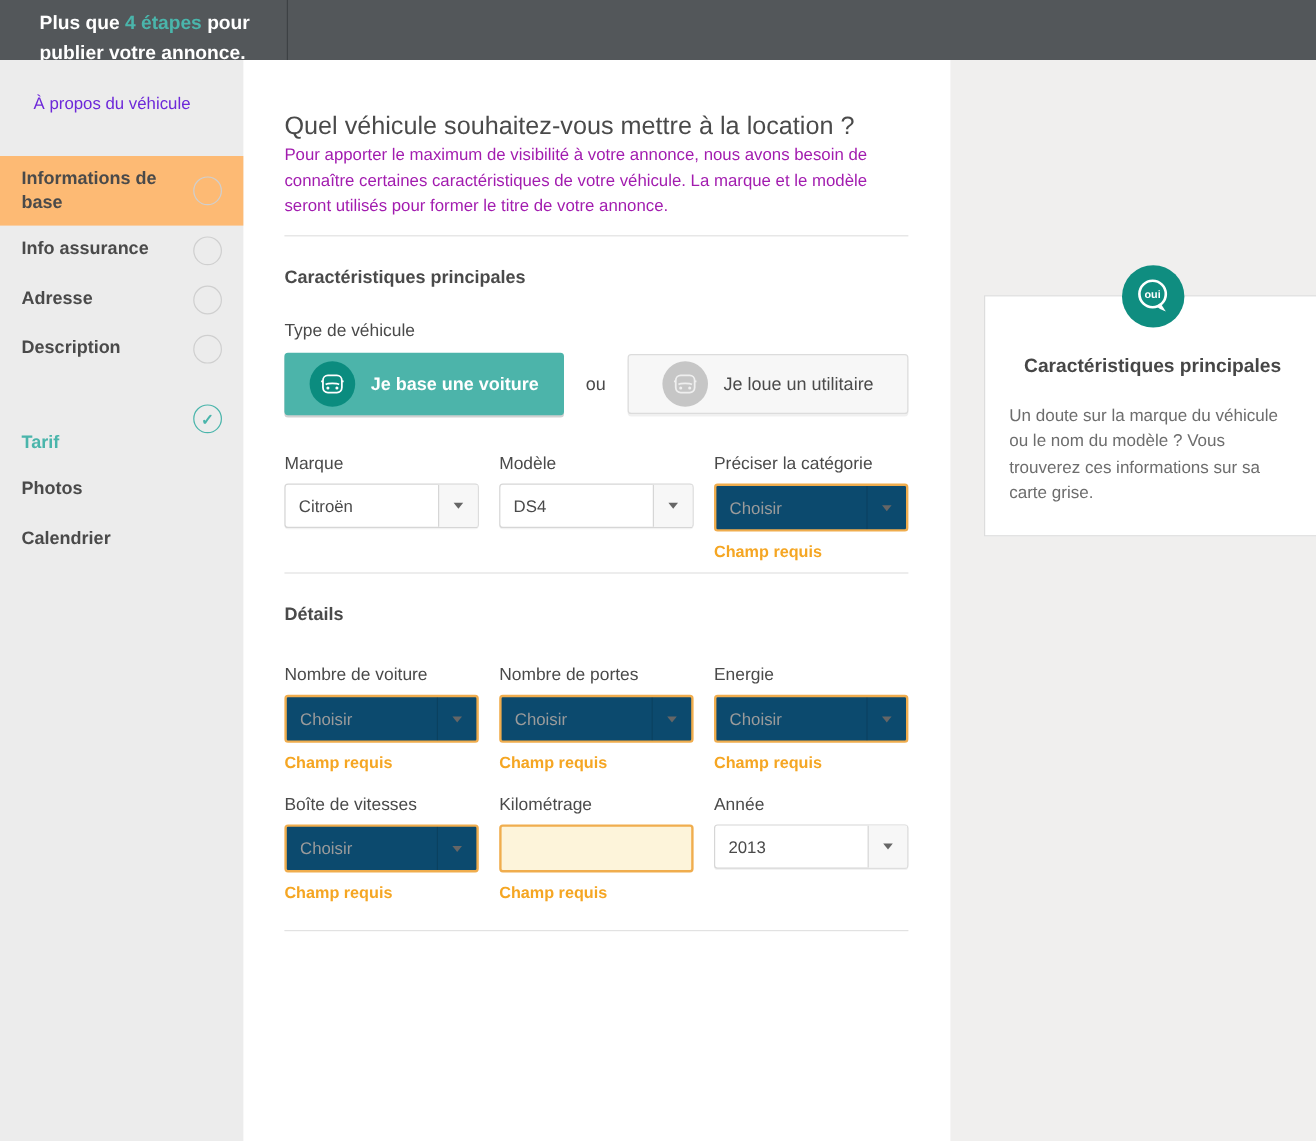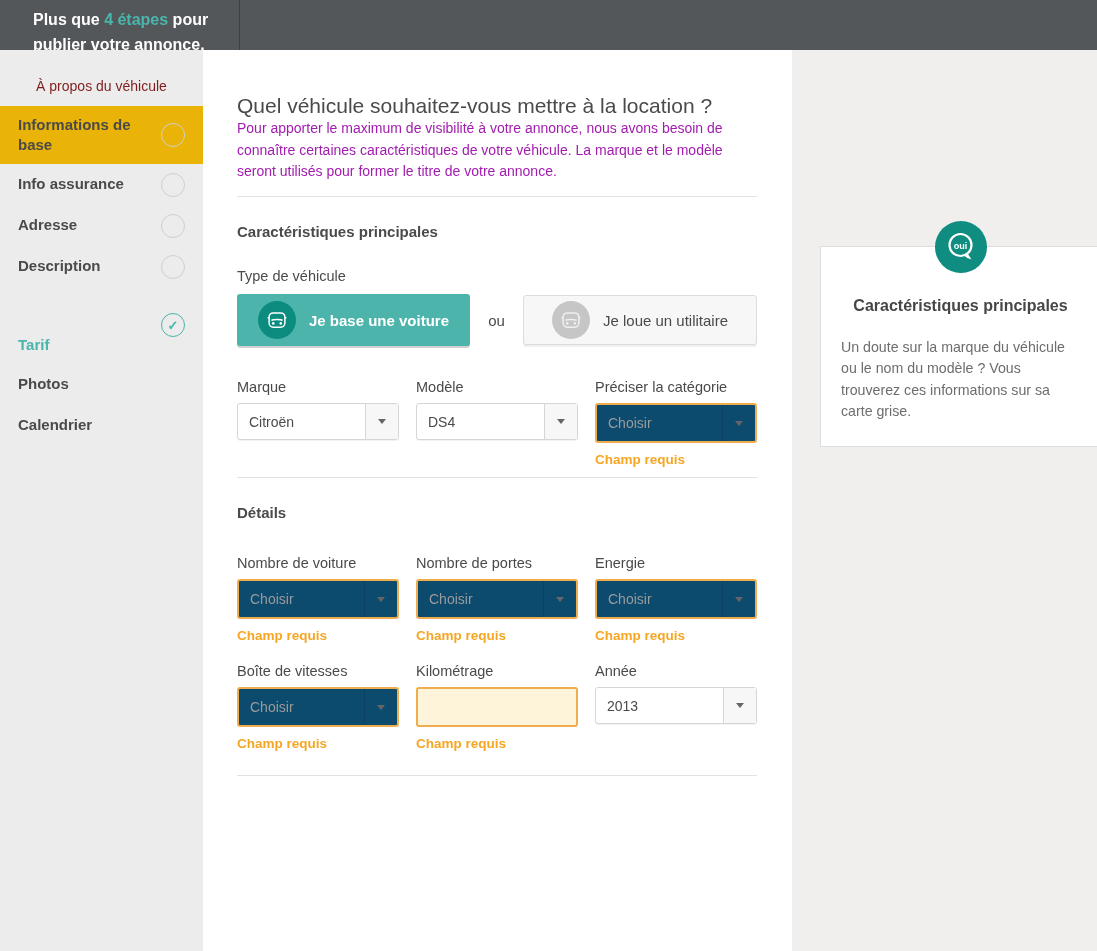--- a/index.html
+++ b/index.html
@@ -13,26 +13,26 @@
                  font-size:16px; font-weight:600; line-height:1.55; color:#fff; }
   .topbar-left .hl { color:#4ab5ab; font-weight:600; }
 
   
   .sidebar { position:absolute; left:0; top:50px; bottom:0; width:203px; background:#ececec; }
   .main    { position:absolute; left:203px; top:50px; bottom:0; width:589px; background:#fff;
              padding:44px 35px 20px 34px; }
   .rightpanel { position:absolute; left:792px; top:50px; bottom:0; width:305px; background:#f0efee; }
 
   
-  .side-title { padding:28px 18px 12px 18px; font-size:14px; color:#7f1d1d;text-align:center; }
+  .side-title { padding:28px 18px 12px 28px; font-size:14px; color:#6d28d9; }
   .side-item { display:flex; align-items:center; justify-content:space-between;
                padding:8px 18px; font-size:15px; font-weight:600; color:#4a4a4a;
                min-height:41px; cursor:pointer; }
   .side-item .lbl { max-width:122px; line-height:1.35; }
-  .side-item.active { background:#eab308; min-height:58px; }
+  .side-item.active { background:#fdba74; min-height:58px;margin-top:24px; }
   .side-item.done .lbl { color:#4ab5ab;margin-top:40px; }
   .circle { width:24px; height:24px; border-radius:50%; border:1px solid #cfcfcf; flex:0 0 auto; }
   .circle.check { border-color:#4ab5ab; color:#4ab5ab; display:flex; align-items:center;
                   justify-content:center; font-size:13px; font-weight:700; }
 
   
   h1.page-title { font-size:21px; font-weight:400; color:#4a4a4a; }
   p.intro { font-size:14px; line-height:1.55; color:#a21caf; }
   .divider { border:none; border-top:1px solid #e2e2e2; margin-top:13px; }
   h2.section { margin-top:26px; font-size:15px; font-weight:700; color:#4a4a4a; }

